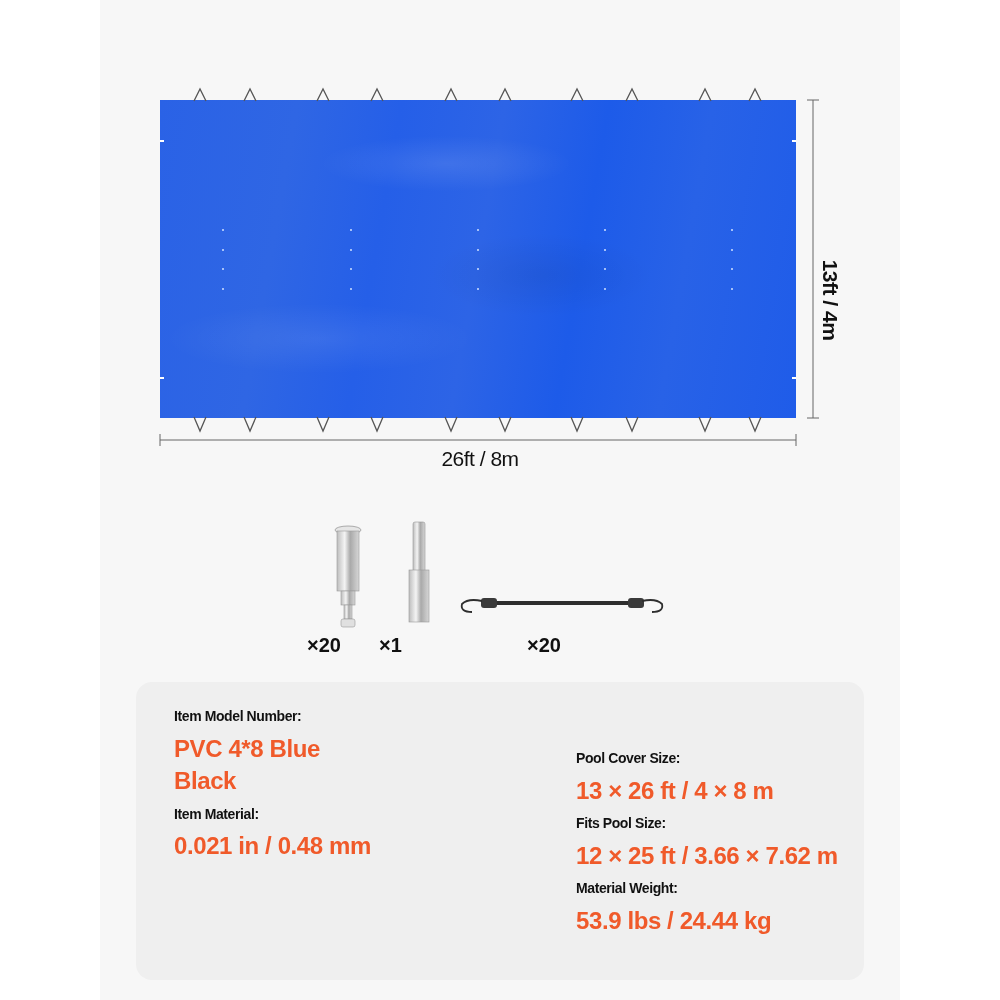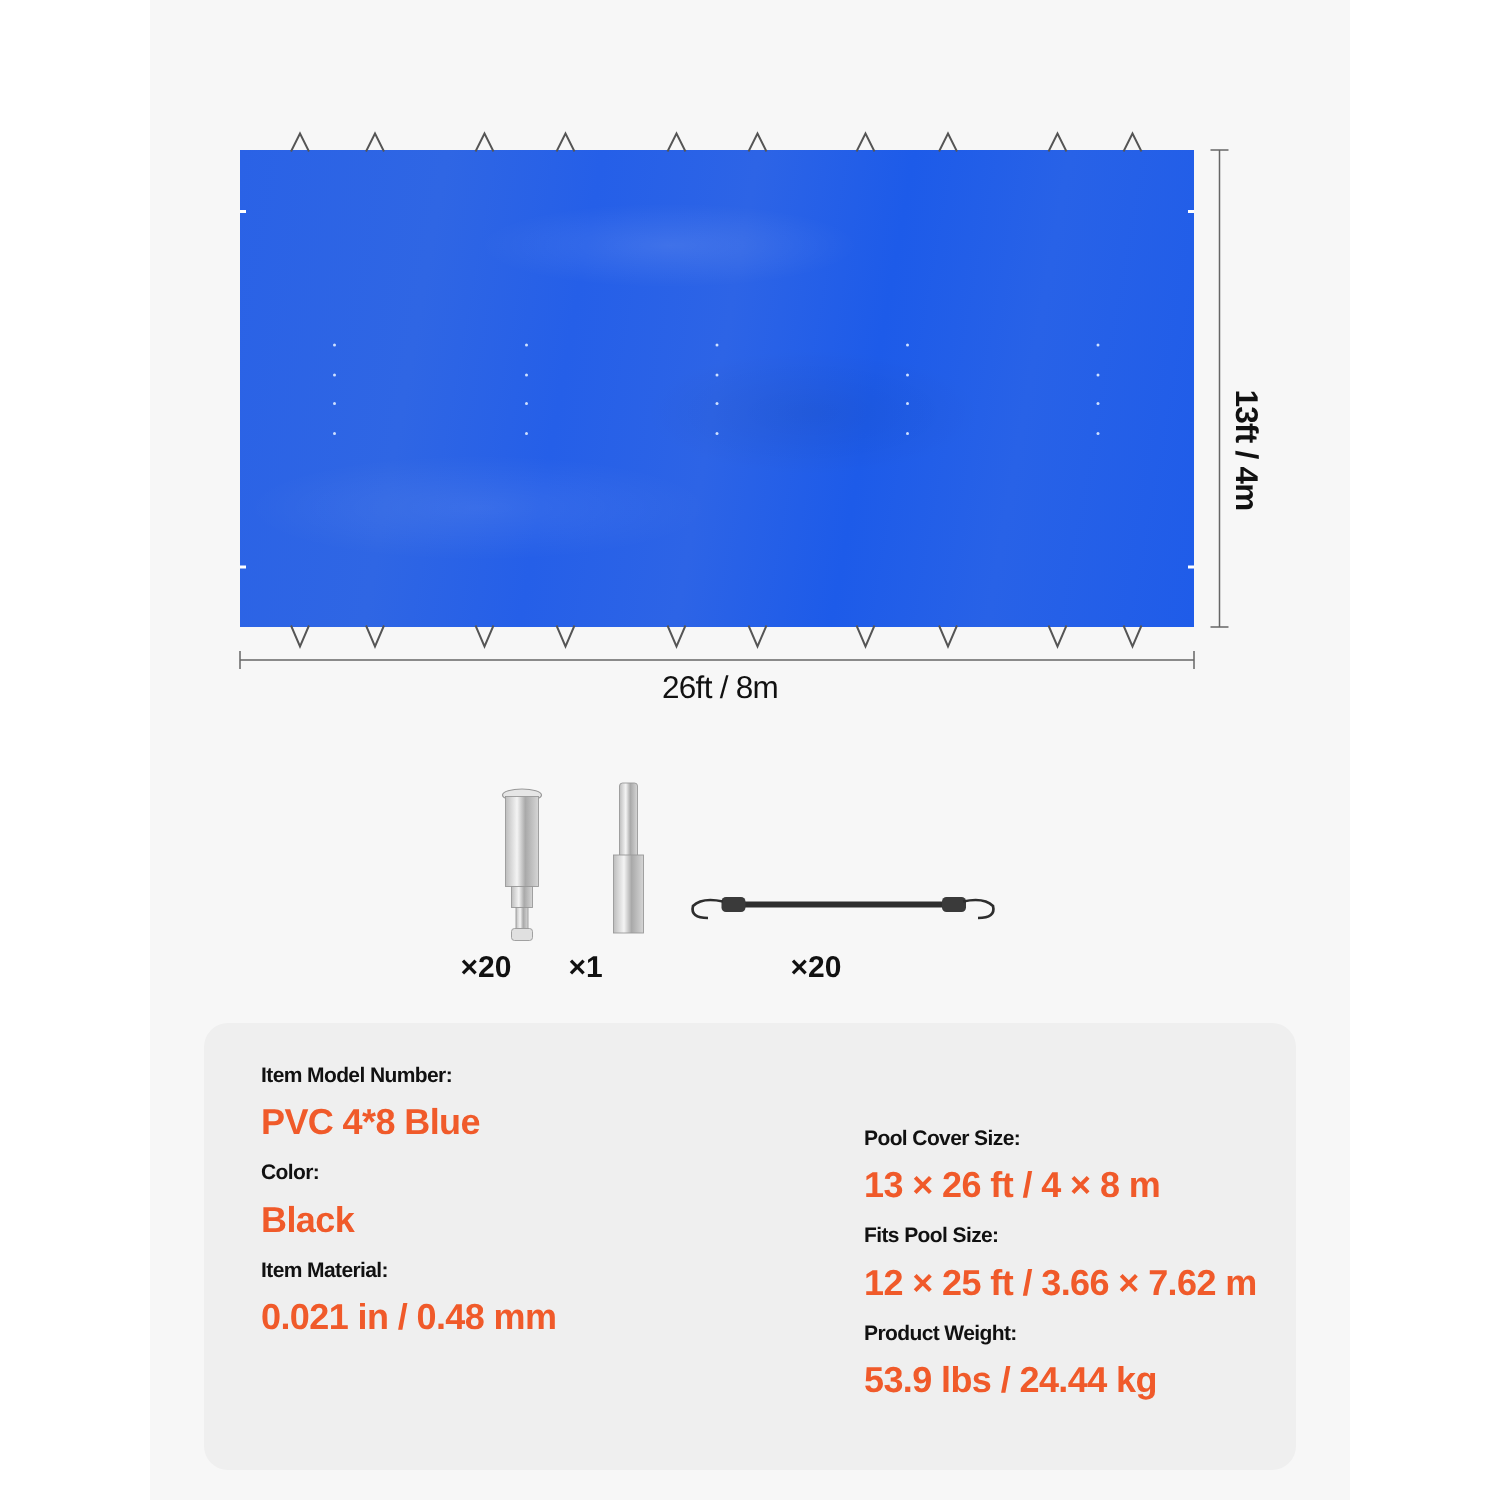--- a/index.html
+++ b/index.html
@@ -132,26 +132,25 @@
 <div class="dim-v-label">13ft / 4m</div>
 
 <div class="qty" style="left:307px; top:634px;">×20</div>
 <div class="qty" style="left:379px; top:634px;">×1</div>
 <div class="qty" style="left:527px; top:634px;">×20</div>
 
 <div class="spec-card">
   <div class="col" style="left:38px; top:18px;">
     <div class="spec-label">Item Model Number:</div>
     <div class="spec-value">PVC 4*8 Blue</div>
-    <div class="spec-label">Color:</div>
     <div class="spec-value">Black</div>
     <div class="spec-label">Item Material:</div>
     <div class="spec-value">0.021 in / 0.48 mm</div>
   </div>
   <div class="col" style="left:440px; top:20px;margin-top:40px;">
     <div class="spec-label">Pool Cover Size:</div>
     <div class="spec-value">13 × 26 ft / 4 × 8 m</div>
     <div class="spec-label">Fits Pool Size:</div>
     <div class="spec-value">12 × 25 ft / 3.66 × 7.62 m</div>
-    <div class="spec-label">Product Weight:</div>
+    <div class="spec-label">Material Weight:</div>
     <div class="spec-value">53.9 lbs / 24.44 kg</div>
   </div>
 </div>
 
 </body></html>

